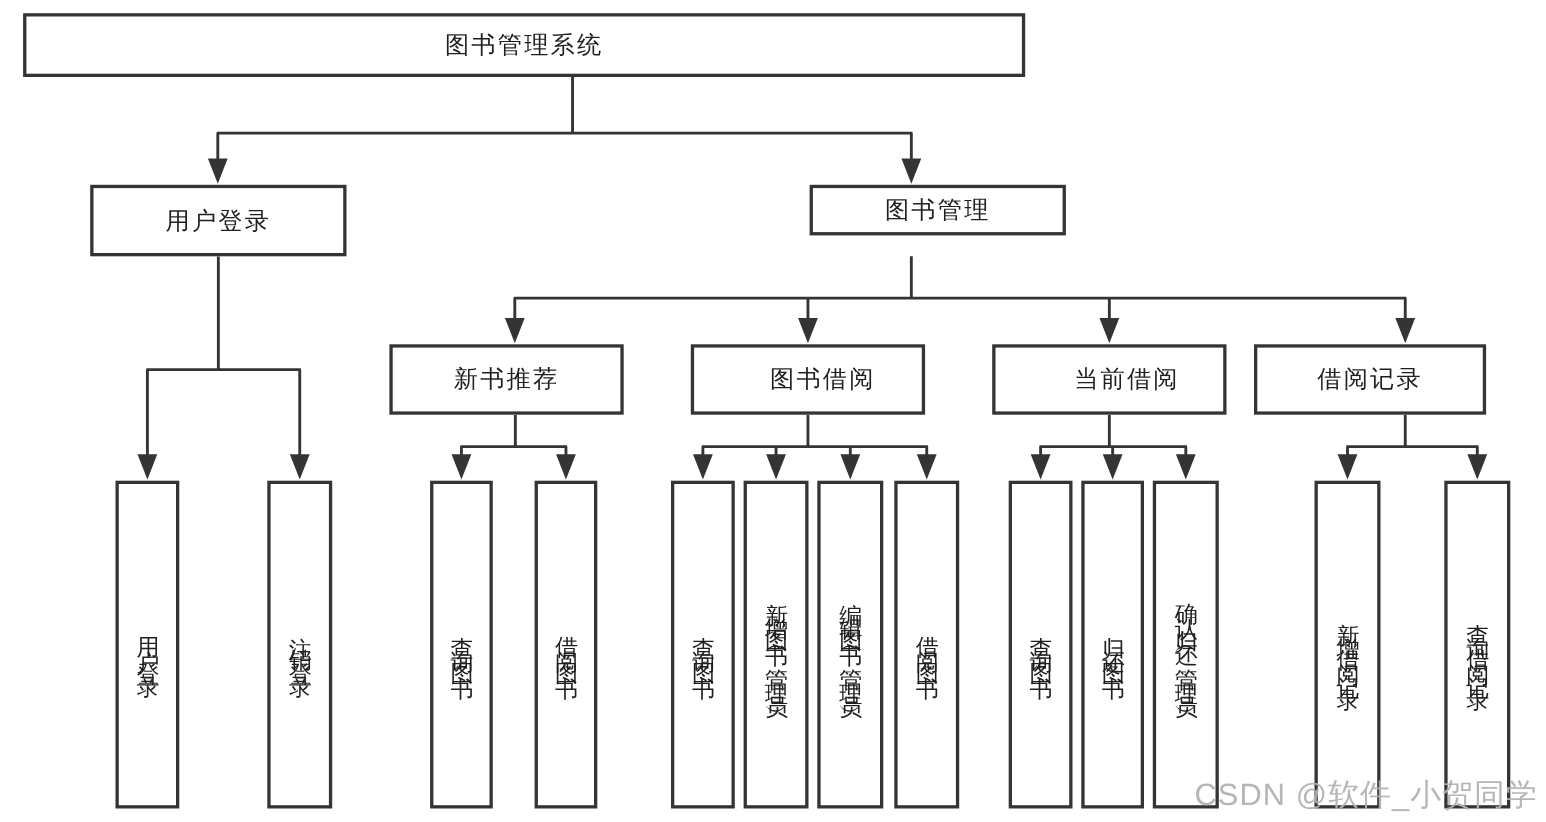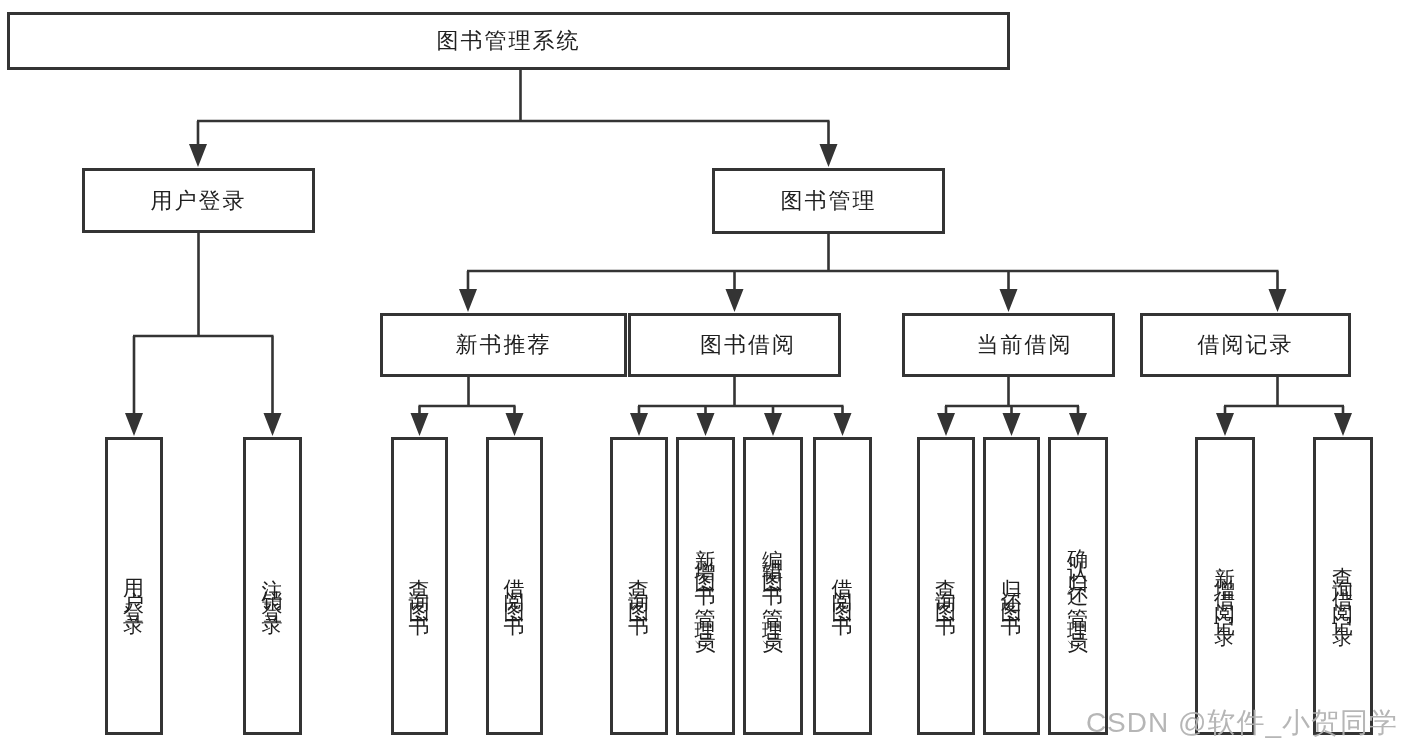--- a/index.html
+++ b/index.html
@@ -101,32 +101,32 @@
          M696.5 413 H714.5 L705.5 436 Z
          M764 413 H782 L773 436 Z
          M833.5 413 H851.5 L842.5 436 Z
          M937 413 H955 L946 436 Z
          M1002.5 413 H1020.5 L1011.5 436 Z
          M1069 413 H1087 L1078 436 Z
          M1216 413 H1234 L1225 436 Z
          M1334 413 H1352 L1343 436 Z"></path>
   </svg>
 
-  <div class="node hnode" style="left:7px; top:12px; width:1003px; height:58px;align-items:center;">
+  <div class="node hnode" style="left:21px; top:12px; width:911px; height:58px;align-items:center;">
     <span>图书管理系统</span>
   </div>
 
   <div class="node hnode" style="left:82px; top:168px; width:233px; height:65px;">
     <span>用户登录</span>
   </div>
-  <div class="node hnode" style="left:712px; top:168px; width:233px; height:66px;">
+  <div class="node hnode" style="left:736px; top:168px; width:233px; height:46px;">
     <span>图书管理</span>
   </div>
 
-  <div class="node hnode" style="left:380px; top:313px; width:247px; height:64px;">
+  <div class="node hnode" style="left:354px; top:313px; width:213px; height:64px;">
     <span>新书推荐</span>
   </div>
   <div class="node hnode" style="left:628px; top:313px; width:213px; height:64px;padding-left:27px;">
     <span>图书借阅</span>
   </div>
   <div class="node hnode" style="left:902px; top:313px; width:213px; height:64px;padding-left:32px;">
     <span>当前借阅</span>
   </div>
   <div class="node hnode" style="left:1140px; top:313px; width:211px; height:64px;">
     <span>借阅记录</span>

